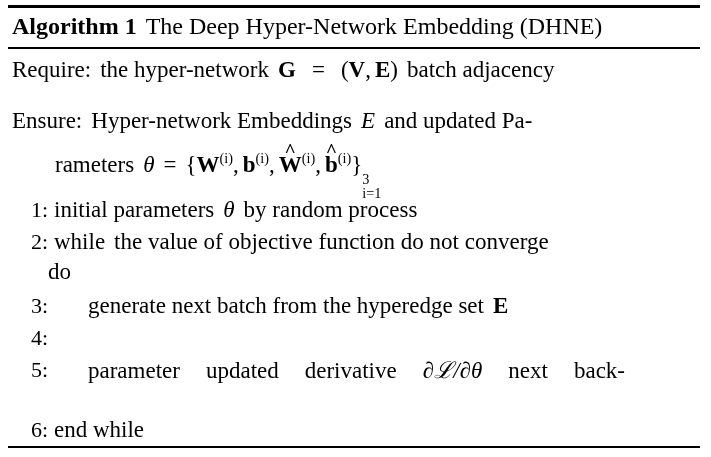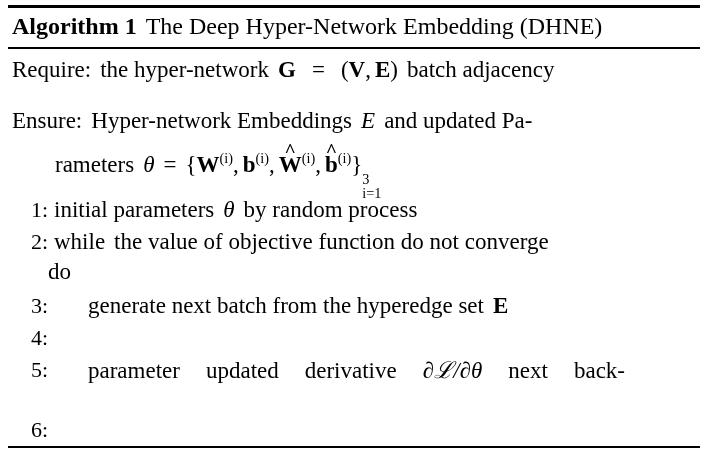--- a/index.html
+++ b/index.html
@@ -164,14 +164,17 @@
   </div>
 
   <div class="num" style="left:8px; top:324px;">4:</div>
 
   <div class="num" style="left:8px; top:356px;">5:</div>
   <div class="line" style="left:88px; top:356px;">
     <span>parameter</span><span class="sp-xwide"></span><span>updated</span><span class="sp-xwide"></span><span>derivative</span><span class="sp-xwide"></span><span class="mi">∂</span><span class="scr">ℒ</span><span class="mi">/</span><span class="mi">∂</span><span class="mi">θ</span><span class="sp-xwide"></span><span>next</span><span class="sp-xwide"></span><span>back-</span>
   </div>
 
   <div class="num" style="left:8px; top:416px;">6:</div>
+  <div class="line" style="left:54px; top:416px;">
+    <span class="kw">end while</span>
+  </div>
 
 </div>
 
 </body></html>

